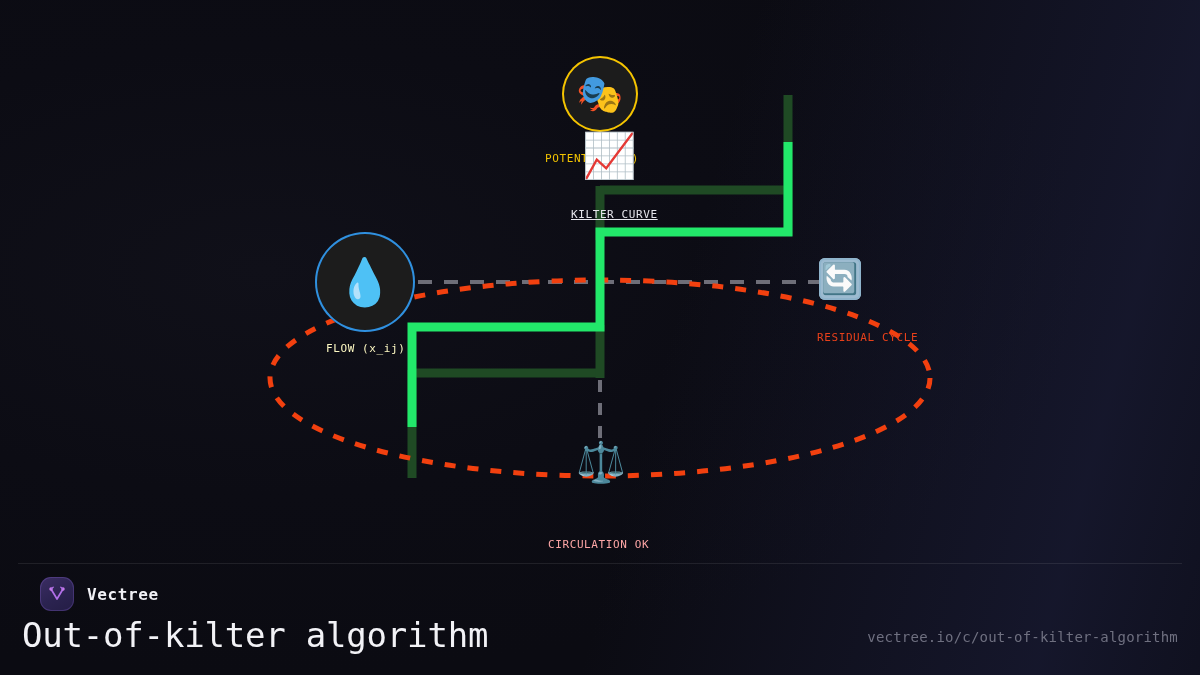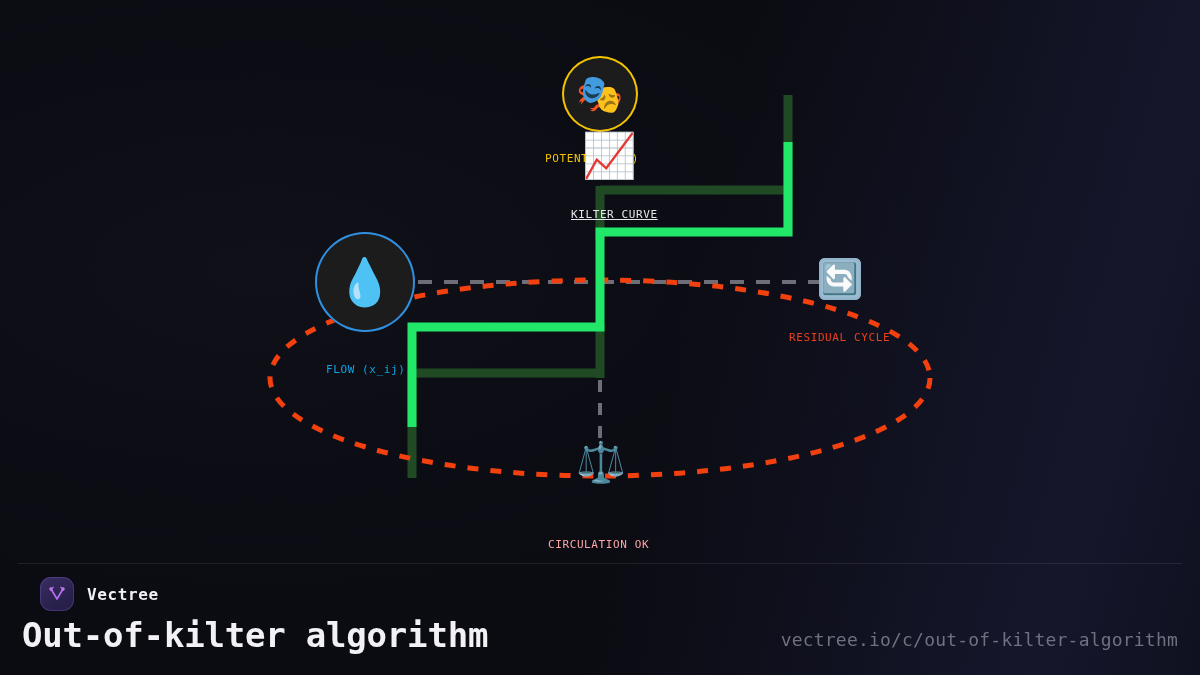--- a/index.html
+++ b/index.html
@@ -54,27 +54,27 @@
     background:linear-gradient(150deg,#3b2d63 0%,#2b2350 55%,#241d45 100%);
     display:flex;align-items:center;justify-content:center;
     box-shadow:inset 0 0 0 1px rgba(150,110,230,0.25);
   }
   #brand-name{
     color:#f0f0f5;font-size:16px;font-weight:bold;letter-spacing:0.6px;
     font-family:"DejaVu Sans Mono","Liberation Mono",monospace;
   }
   #page-title{
     position:absolute;left:22px;top:52px;
-    color:#f2f2f6;font-size:34px;font-weight:bold;letter-spacing:-0.2px;
+    color:#f2f2f6;font-size:34px;font-weight:normal;letter-spacing:-0.2px;
     font-family:"DejaVu Sans Mono","Liberation Mono",monospace;
     white-space:nowrap;
   }
   #footer-url{
     position:absolute;right:22px;top:66px;
-    color:#6f7080;font-size:18px;letter-spacing:0.2px;
+    color:#6f7080;font-size:14px;letter-spacing:0.2px;
     font-family:"DejaVu Sans Mono","Liberation Mono",monospace;
     white-space:nowrap;
   }
 </style>
 </head>
 <body>
 
 <div id="bg-gradient"></div>
 <div id="bg-sheen"></div>
 
@@ -122,29 +122,29 @@
     <span>📈</span>
   </div>
 
   <div class="node-label" style="left:571px;top:196px;color:#e6e6ec;z-index:6;text-decoration:underline;">KILTER CURVE</div>
 
   <div class="node">
     <div class="node-circle" style="left:315px;top:232px;width:100px;height:100px;box-shadow:inset 0 0 0 2px #2f90e0;z-index:4;"></div>
     <div class="emoji-wrap" style="left:315px;top:232px;width:100px;height:100px;line-height:100px;text-align:center;font-size:46px;z-index:5;">
       <span>💧</span>
     </div>
-    <div class="node-label" style="left:326px;top:351px;color:#0ea5e9;z-index:4;">FLOW (x_ij)</div>
+    <div class="node-label" style="left:326px;top:330px;color:#fef9c3;z-index:4;">FLOW (x_ij)</div>
   </div>
 
   <div class="node">
     <div class="node-square" style="left:819px;top:258px;width:42px;height:42px;background:#9cbbd0;box-shadow:inset 0 0 0 2px #8fb4cc;z-index:5;"></div>
     <div class="emoji-wrap" style="left:819px;top:258px;width:42px;height:42px;line-height:42px;text-align:center;font-size:30px;z-index:6;">
       <span>🔄</span>
     </div>
-    <div class="node-label" style="left:778px;top:319px;color:#e8401a;z-index:6;padding-left:11px;">RESIDUAL CYCLE</div>
+    <div class="node-label" style="left:806px;top:319px;color:#e8401a;z-index:6;padding-left:11px;">RESIDUAL CYCLE</div>
   </div>
 
   <div class="node">
     <div class="emoji-wrap" style="left:576px;top:438px;width:48px;height:48px;line-height:48px;text-align:center;font-size:40px;z-index:6;">
       <span>⚖️</span>
     </div>
     <div class="node-label" style="left:548px;top:526px;color:#fca5a5;">CIRCULATION OK</div>
   </div>
 
 </div>

